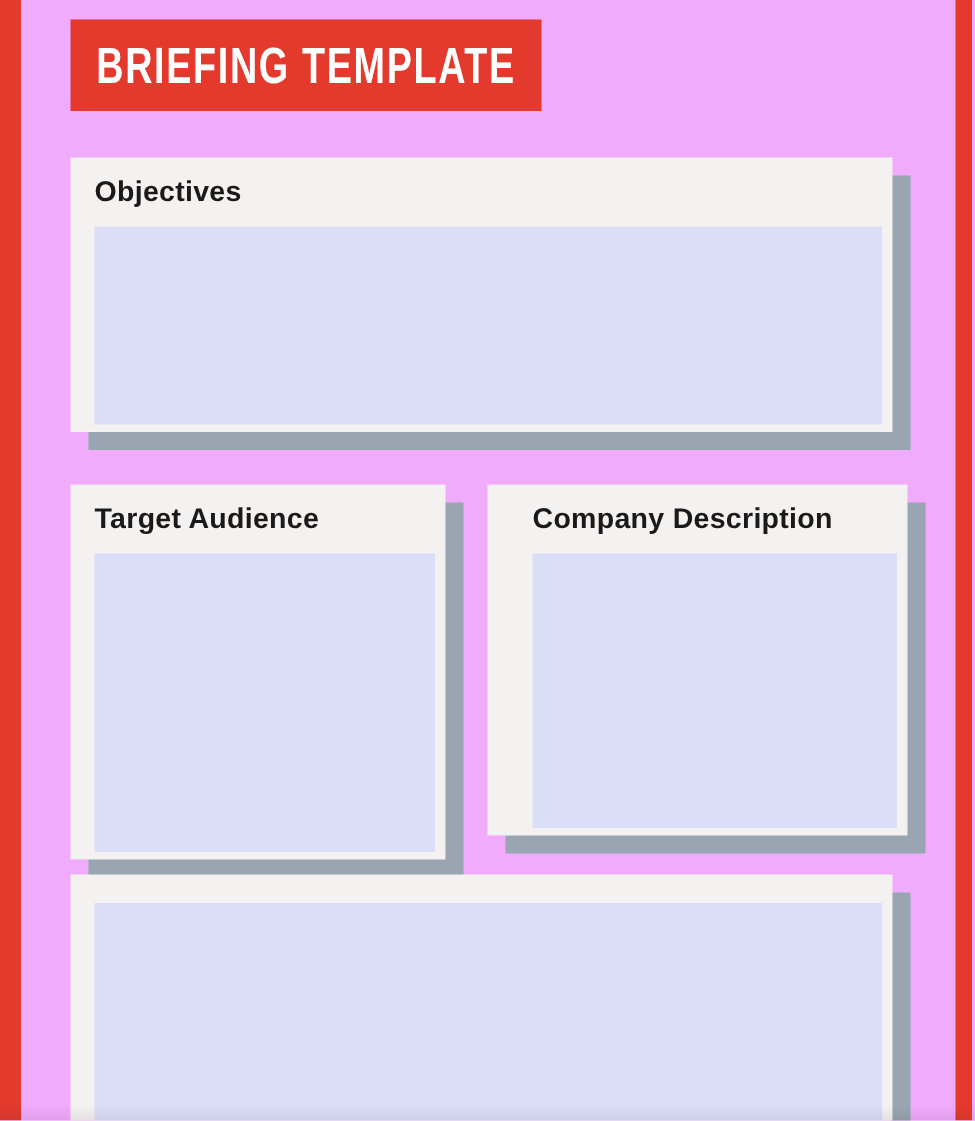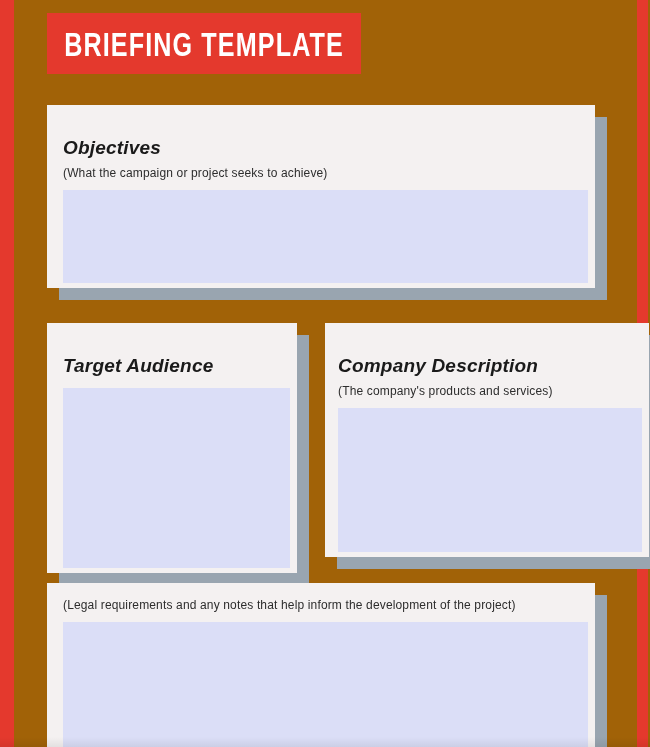--- a/index.html
+++ b/index.html
@@ -5,21 +5,21 @@
   html, body { margin: 0; padding: 0; }
   body {
     width: 650px; height: 747px;
     font-family: "Liberation Sans", sans-serif;
     background: #ffffff;
   }
   #page {
     position: relative;
     width: 650px; height: 747px;
     overflow: hidden;
-    background: #a16207;
+    background: #f0abfc;
   }
   
   .side-bar {
     position: absolute; top: 0; height: 747px;
     background: #e4392d;
   }
   .side-bar.left  { left: 0;     width: 14px; }
   .side-bar.right { left: 637px; width: 11px; }
 
   
@@ -49,39 +49,38 @@
     padding: 10px 7px 5px 16px;
     display: flex;
     flex-direction: column;
   }
   .card-title {
     font-size: 19px;
     font-weight: 700;
     color: #1a1a1a;
     letter-spacing: 0.2px;
     line-height: 26px;
-    margin-top: 20px;
-    font-style: italic;
+    margin-top: 1px;
   }
   .card-subtitle {
     font-size: 12px;
     font-weight: 400;
     color: #2d2d2d;
     letter-spacing: 0.15px;
     line-height: 15px;
     margin-top: 5px;
   }
   .card-input {
     background: #dbdef7;
     margin-top: 9px;
     flex: 1 1 auto;
   }
   #card-objectives   { left: 47px;  top: 105px; width: 548px; height: 183px; }
   #card-audience     { left: 47px;  top: 323px; width: 250px; height: 250px; }
-  #card-company      { left: 325px; top: 323px; width: 324px; height: 234px; padding-left: 13px; }
+  #card-company      { left: 325px; top: 323px; width: 280px; height: 234px; padding-left: 30px; }
   #card-restrictions { left: 47px;  top: 583px; width: 548px; height: 240px; }
 
   
   #page::after {
     content: "";
     position: absolute;
     left: 0; bottom: 0; width: 100%; height: 10px;
     background: linear-gradient(to bottom, rgba(0,0,0,0), rgba(0,0,0,0.07));
     pointer-events: none;
   }
@@ -93,33 +92,30 @@
 
   <div class="side-bar left"></div>
   <div class="side-bar right"></div>
 
   <div class="banner">
     <div class="banner-text">BRIEFING TEMPLATE</div>
   </div>
 
   <div class="card" id="card-objectives">
     <div class="card-title">Objectives</div>
-    <div class="card-subtitle">(What the campaign or project seeks to achieve)</div>
     <div class="card-input"></div>
   </div>
 
   <div class="card" id="card-audience">
     <div class="card-title">Target Audience</div>
     <div class="card-input"></div>
   </div>
 
   <div class="card" id="card-company">
     <div class="card-title">Company Description</div>
-    <div class="card-subtitle">(The company's products and services)</div>
     <div class="card-input"></div>
   </div>
 
   <div class="card" id="card-restrictions">
-    <div class="card-subtitle">(Legal requirements and any notes that help inform the development of the project)</div>
     <div class="card-input"></div>
   </div>
 
 </div>
 
 </body></html>

